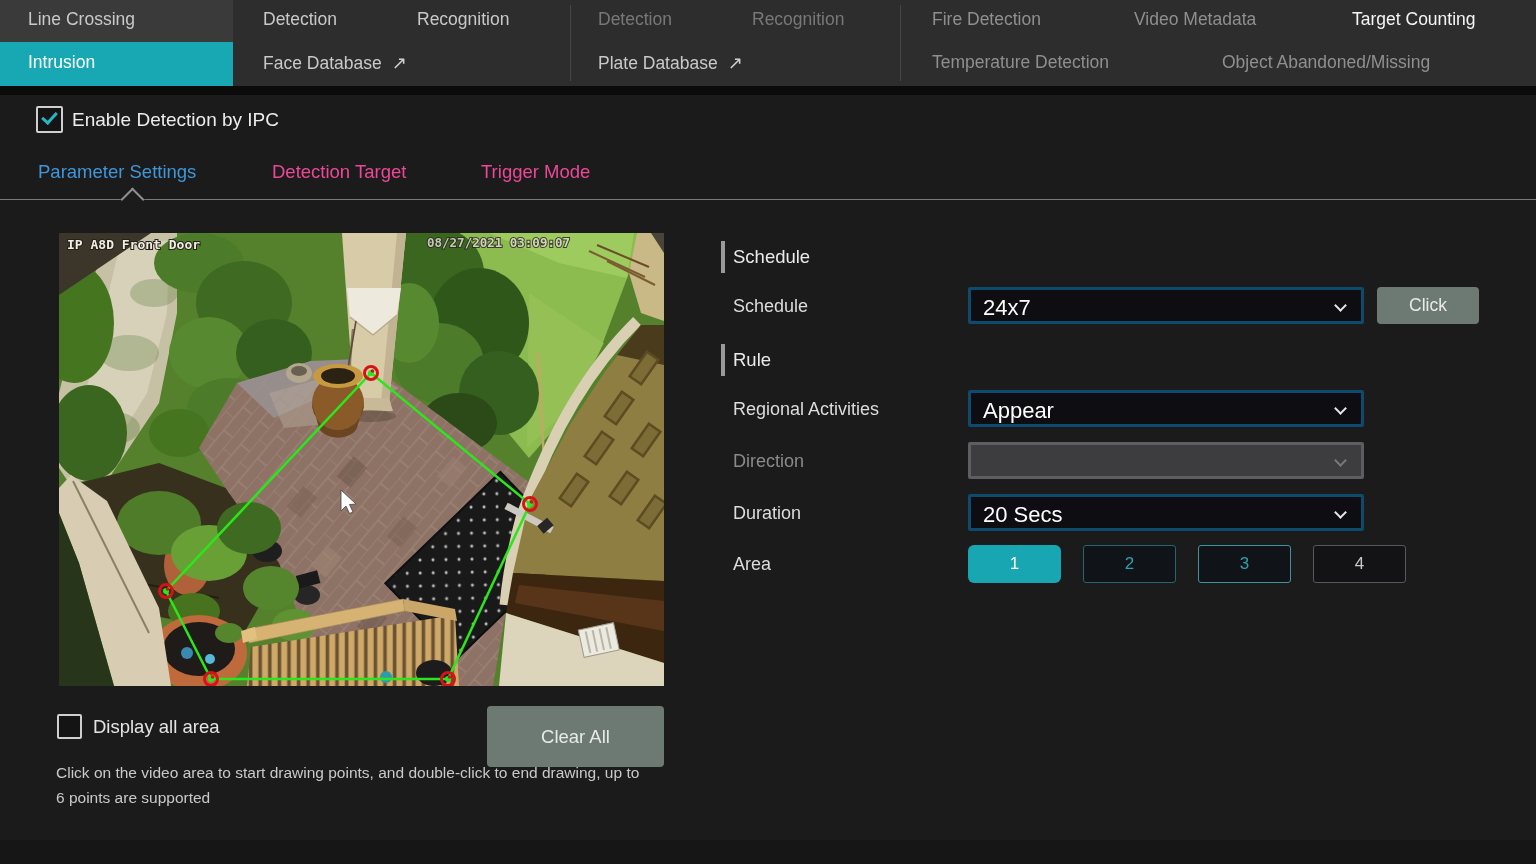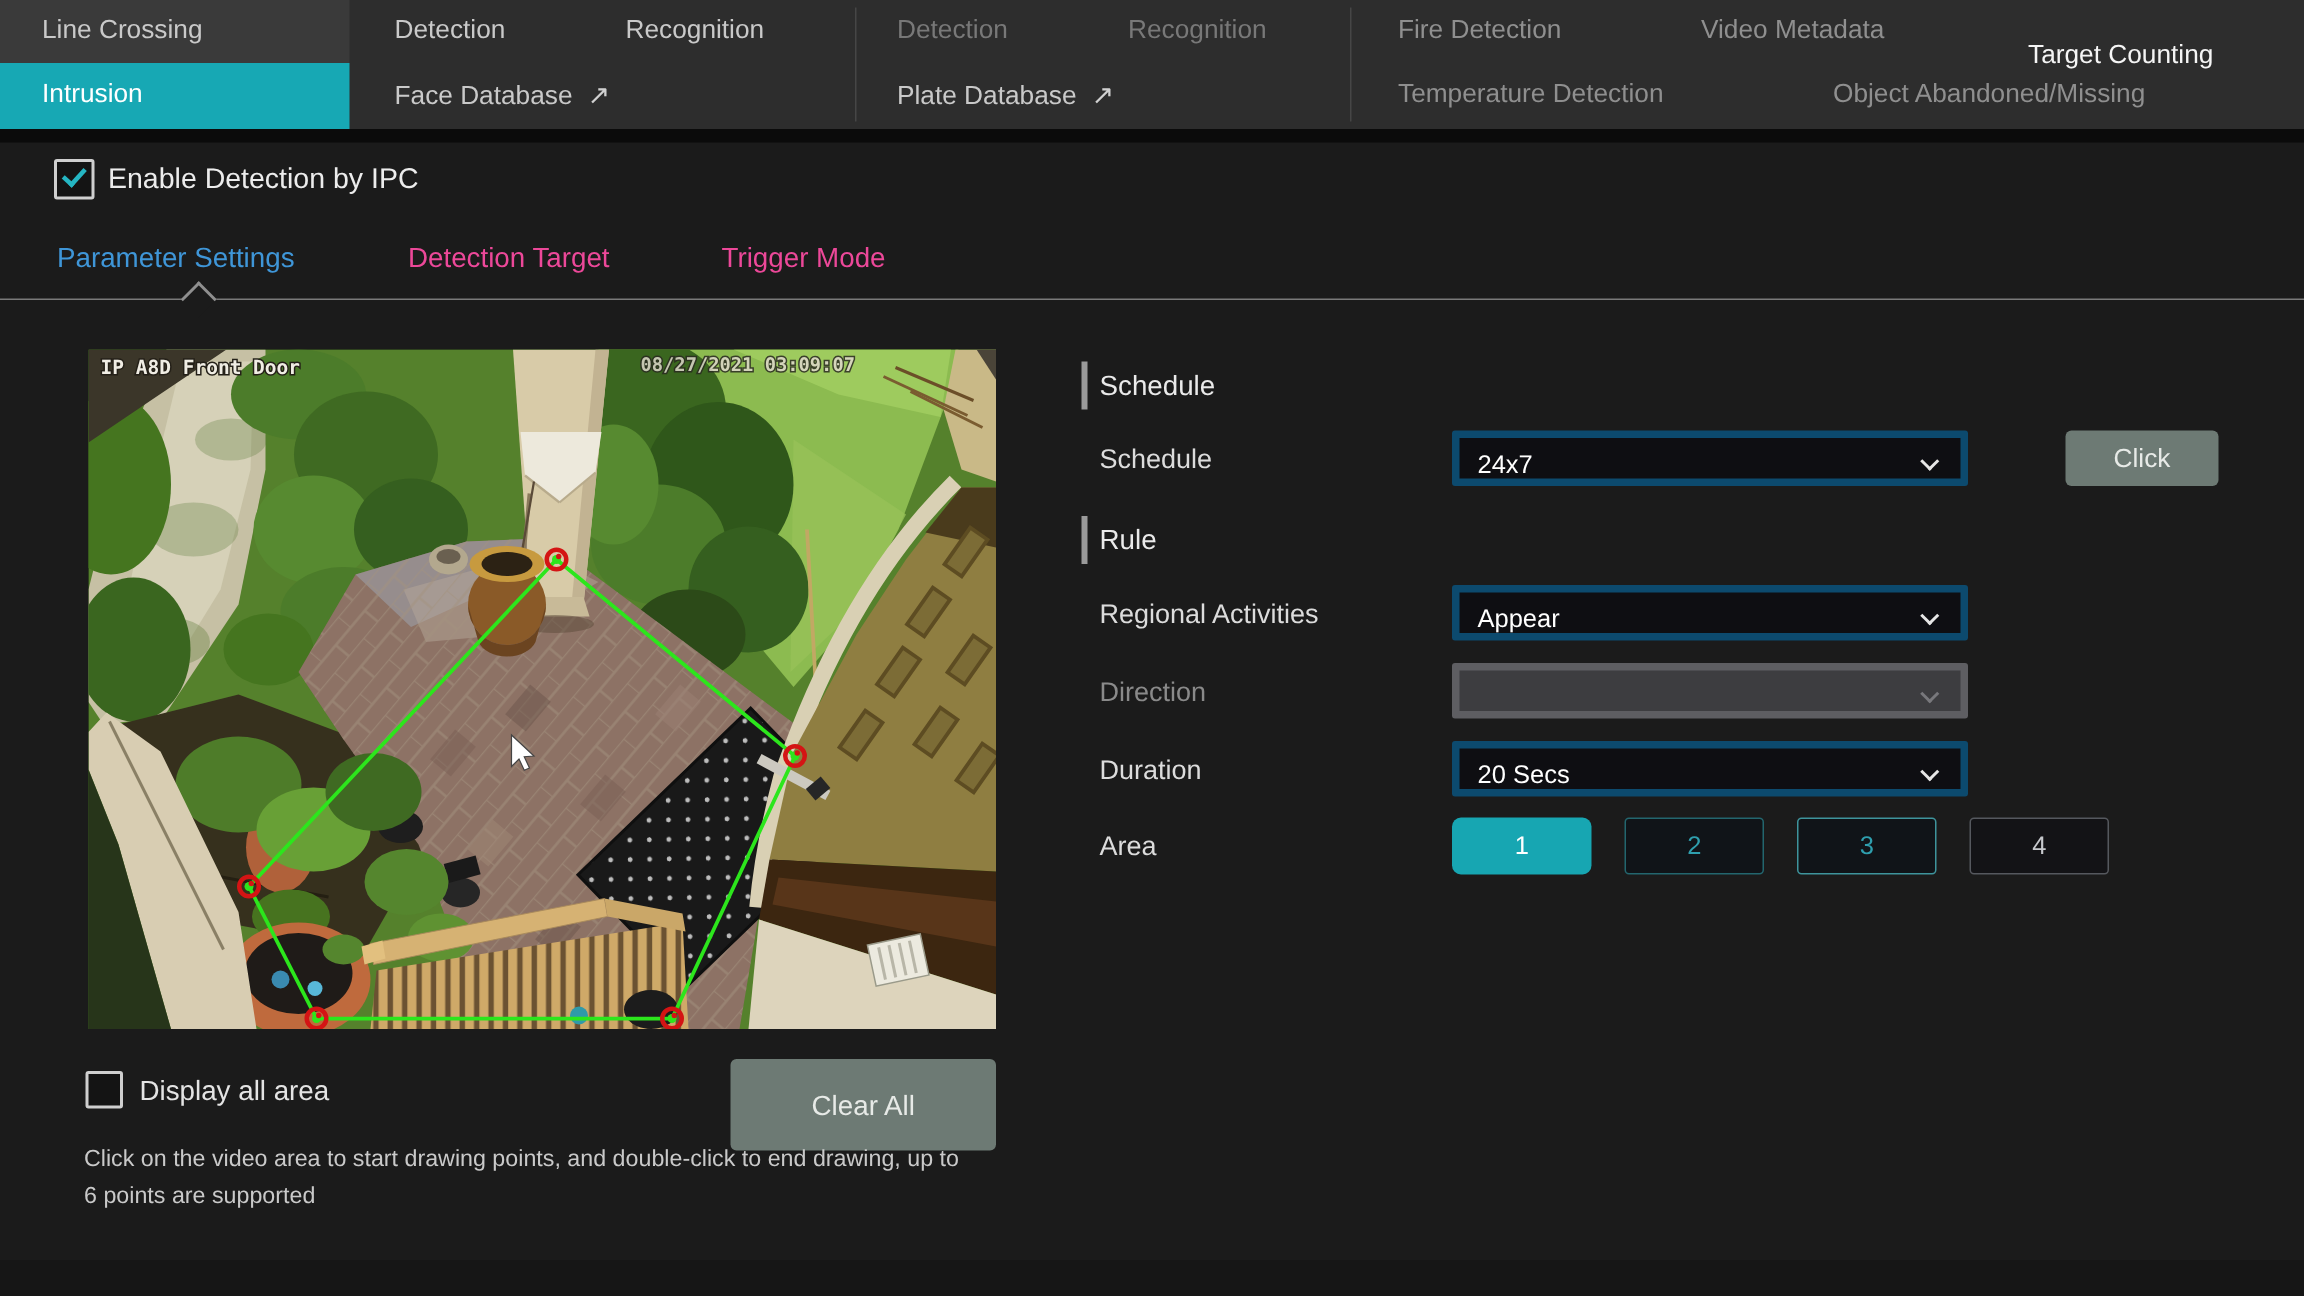--- a/index.html
+++ b/index.html
@@ -45,22 +45,22 @@
          font-family:"Liberation Sans", sans-serif; text-align:center; cursor:default; }
   #btn-clear { left:306px; top:706px; width:172px; height:43px; font-size:18.5px; line-height:43px; }
   #btn-clearall { left:487px; top:706px; width:177px; height:61px; font-size:18.5px; line-height:43px; }
   .hint { position:absolute; left:56px; top:760px; width:585px; font-size:15.5px; line-height:25px; color:#c9c9c9; }
 
   
   .section-bar { position:absolute; width:4px; height:32px; background:#9a9a9a; }
   .section-title { position:absolute; font-size:18.5px; color:#eaeaea; }
   .field-label { position:absolute; font-size:18px; color:#dcdcdc; }
   .field-label.disabled { color:#8a8a8a; }
-  .dropdown { position:absolute; width:344px; height:37px; background:#0e0e12; border:5px solid #0c4a6e;
-      border-radius:2px; color:#ffffff; font-size:17px; line-height:35px; padding-left:12px; cursor:default; }
+  .dropdown { position:absolute; width:396px; height:37px; background:#0e0e12; border:3px solid #0c4a6e;
+      border-radius:2px; color:#ffffff; font-size:22px; line-height:35px; padding-left:12px; cursor:default; }
   .dropdown .chevron-down-icon { position:absolute; right:16px; top:11px; width:9px; height:9px;
       border-right:2.5px solid #e6e6e6; border-bottom:2.5px solid #e6e6e6; transform:rotate(45deg); }
   .dropdown.disabled { background:#3d3d40; border-color:#5e5e62; }
   .dropdown.disabled .chevron-down-icon { border-color:#78787c; }
   #btn-manage { left:1377px; top:287px; width:102px; height:37px; font-size:17.5px; line-height:37px; }
   .area-btn { position:absolute; top:545px; width:93px; height:38px; font-size:17px; line-height:36px;
       text-align:center; border-radius:3px; cursor:default; }
   .area-btn.selected { background:#17a6b2; color:#ffffff; border:none; border-radius:6px; line-height:38px; }
   .area-btn.outline-teal { background:#101418; border:1px solid #23666e; color:#2f9fae; }
   .area-btn.outline-teal-bright { background:#101418; border:1px solid #3e949c; color:#2f9fae; }
@@ -88,21 +88,21 @@
     <div class="nav-vdiv" style="left:570px;"></div>
 
     <span class="nav-item dim" style="left:598px; top:9px;">Detection</span>
     <span class="nav-item dim" style="left:752px; top:9px;">Recognition</span>
     <span class="nav-item" style="left:598px; top:52px;"><span>Plate Database</span><span class="ext-arrow">↗</span></span>
 
     <div class="nav-vdiv" style="left:900px;"></div>
 
     <span class="nav-item dim2" style="left:932px;  top:9px;">Fire Detection</span>
     <span class="nav-item dim2" style="left:1134px; top:9px;">Video Metadata</span>
-    <span class="nav-item bright" style="left:1352px; top:26px;">Target Counting</span>
+    <span class="nav-item bright" style="left:1352px; top:9px;">Target Counting</span>
     <span class="nav-item dim2" style="left:932px;  top:52px;">Temperature Detection</span>
     <span class="nav-item dim2" style="left:1222px; top:52px;">Object Abandoned/Missing</span>
   </div>
   <div class="nav-bottom-strip"></div>
 
   <div class="checkbox checked" id="cb-enable">
     <span class="checkmark-icon"></span>
   </div>
   <span class="lbl-enable">Enable Detection by IPC</span>
 

